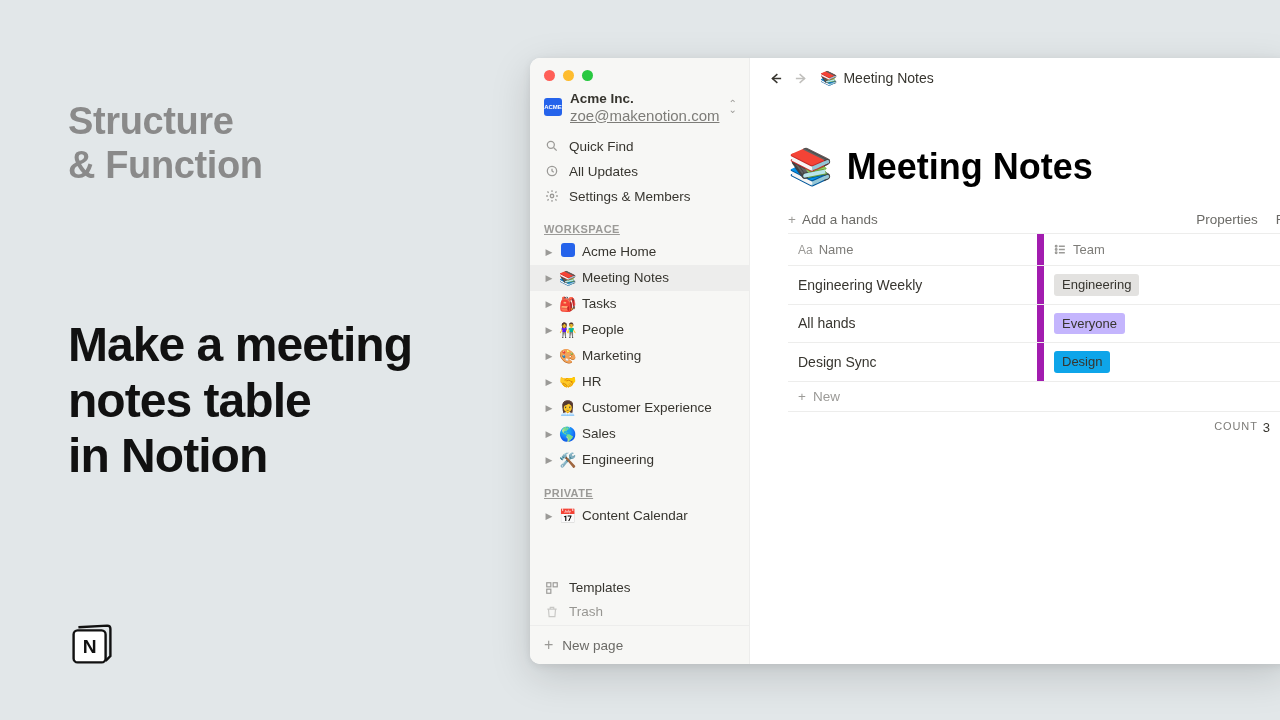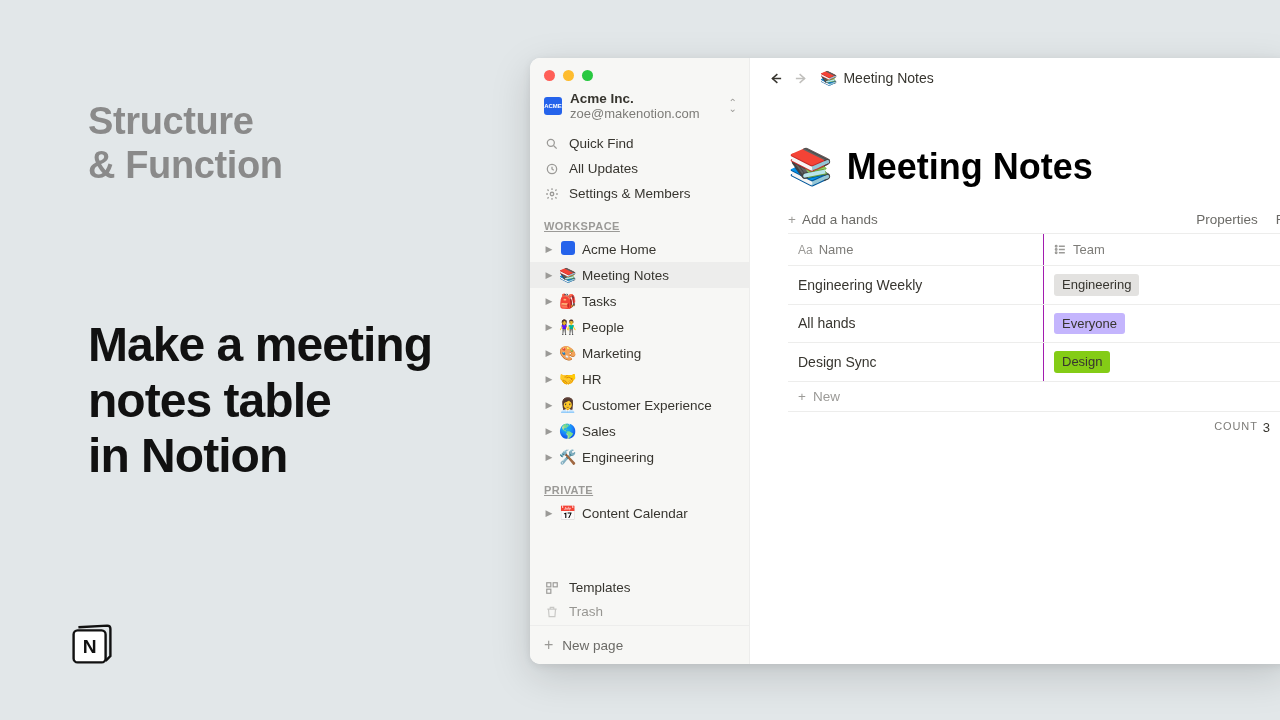--- a/index.html
+++ b/index.html
@@ -5,21 +5,21 @@
 * { margin: 0; padding: 0; box-sizing: border-box; font-family: -apple-system, BlinkMacSystemFont, "Segoe UI", Helvetica, Arial, sans-serif; }
 body {
   width: 1280px;
   height: 720px;
   background: #e2e7e9;
   position: relative;
   overflow: hidden;
 }
 .hero {
   position: absolute;
-  left: 88px;
+  left: 68px;
   top: 100px;
   width: 440px;
 }
 .hero-sub {
   color: #8a8a8a;
   font-size: 38px;
   font-weight: 600;
   line-height: 1.15;
   letter-spacing: -0.01em;
   margin-bottom: 130px;
@@ -74,21 +74,21 @@
   padding: 4px 12px 10px 14px;
   gap: 8px;
 }
 .ws-icon {
   width: 18px; height: 18px; background: #2563eb;
   border-radius: 3px; display: flex; align-items: center; justify-content: center;
   color: #fff; font-size: 8px; font-weight: 700;
 }
 .ws-text { flex: 1; line-height: 1.15; }
 .ws-name { font-weight: 700; font-size: 13.5px; }
-.ws-email { font-size: 13px; color: #7d7c78; }
+.ws-email { font-size: 15px; color: #7d7c78; text-decoration: underline; }
 .ws-toggle { color: #9b9a97; font-size: 10px; display:flex; flex-direction:column; line-height:0.6; }
 .side-row {
   display: flex; align-items: center; gap: 9px;
   padding: 4px 14px; min-height: 25px;
   cursor: pointer; color: #6b6a66;
 }
 .side-row .ico { width: 16px; display:flex; align-items:center; justify-content:center; color:#9b9a97; }
 .side-row .lbl { font-size: 13.5px; color:#37352f; }
 .section-label {
   font-size: 11px; font-weight: 600; letter-spacing: 0.04em;
@@ -135,34 +135,34 @@
 }
 .add-view { display:flex; align-items:center; gap:6px; cursor:pointer; }
 .toolbar-right { display:flex; gap:18px; color:#6b6a66; }
 
 .db-table { width:100%; }
 .db-head {
   display:flex; border-bottom: 1px solid #ededec;
   font-size:13px; color:#7d7c78;
 }
 .cell { padding: 8px 10px; display:flex; align-items:center; gap:6px; }
-.col-name { width: 256px; border-right: 1px solid #a21caf; }
+.col-name { width: 256px; border-right: 7px solid #a21caf; }
 .col-team { flex:1; }
 .db-row {
   display:flex; border-bottom: 1px solid #ededec;
   font-size: 14px; min-height: 33px;
 }
 .db-row .col-name { color:#37352f; font-weight:500; }
 .tag {
   display:inline-block; padding: 1px 8px; border-radius: 3px;
   font-size: 13px; line-height:1.5;
 }
 .tag.eng { background:#e3e2e0; color:#37352f; }
 .tag.every { background:#c4b5fd; color:#37352f; }
-.tag.design { background:#84cc16; color:#37352f; }
+.tag.design { background:#0ea5e9; color:#37352f; }
 .db-new {
   display:flex; align-items:center; gap:7px;
   padding: 7px 10px; color:#9b9a97; font-size:13.5px;
   border-bottom: 1px solid #ededec; cursor:pointer;
 }
 .db-footer {
   display:flex; justify-content:flex-end; padding:8px 20px;
   font-size:11px; color:#7d7c78; letter-spacing:0.08em;
 }
 .db-footer .cnt { font-size:13px; letter-spacing:0; margin-left:5px; color:#37352f; }

